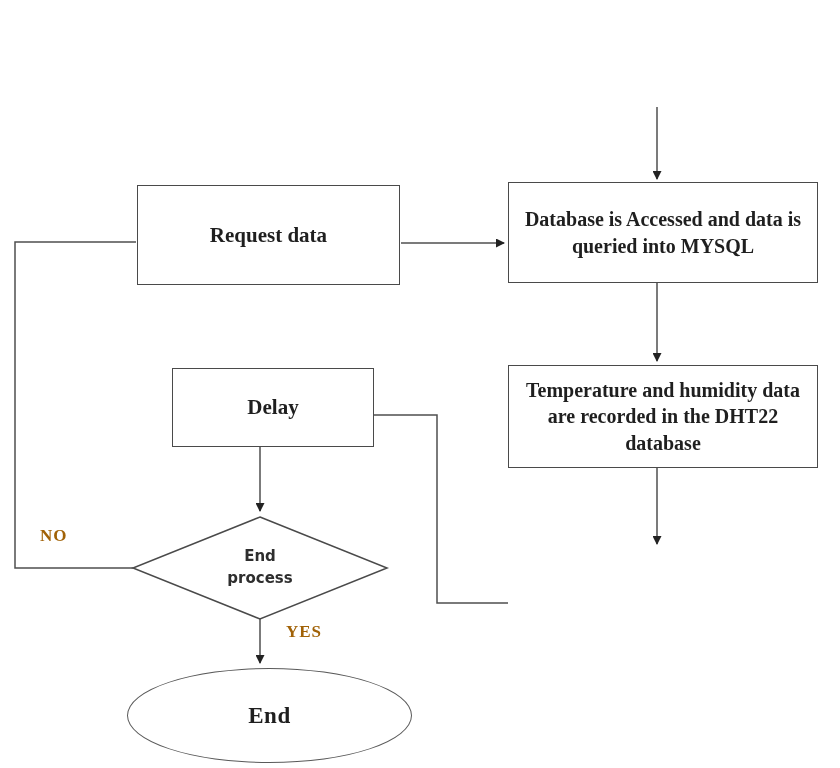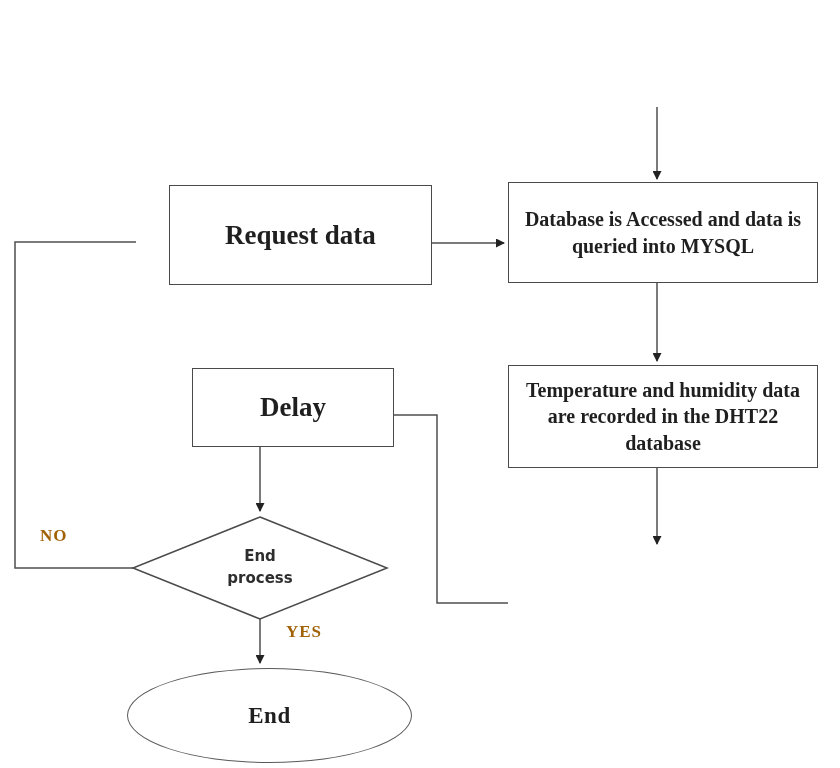--- a/index.html
+++ b/index.html
@@ -26,21 +26,21 @@
     text-align: center;
     color: #1f1f1f;
     font-weight: bold;
     box-sizing: border-box;
     background: #ffffff;
   }
   .rect  { border: 1.5px solid #4a4a4a; }
   .oval  { border: 1.5px solid #5a5a5a; border-radius: 50%; }
   .terminator-text { font-size: 23px; letter-spacing: 0.5px; }
   .box-text   { font-size: 20px; line-height: 1.32; padding: 2px 4px; }
-  .small-box-text { font-size: 27px; margin-left: 32px; }
+  .small-box-text { font-size: 21px; }
   .decision-label {
     position: absolute;
     z-index: 2;
     display: flex;
     align-items: center;
     justify-content: flex-end;
     text-align: center;
     font-family: "DejaVu Sans", sans-serif;
     font-size: 15px;
     font-weight: 600;
@@ -87,21 +87,21 @@
   </div>
 
   <div class="node rect small-box-text" style="left:137px; top:185px; width:263px; height:100px;">
     <span>Request data</span>
   </div>
 
   <div class="node rect box-text" style="left:508px; top:365px; width:310px; height:103px;">
     <span>Temperature and humidity data are recorded in the DHT22 database</span>
   </div>
 
-  <div class="node rect small-box-text" style="left:160px; top:368px; width:202px; height:79px;">
+  <div class="node rect small-box-text" style="left:172px; top:368px; width:202px; height:79px;">
     <span>Delay</span>
   </div>
 
 
   <div class="decision-label" style="left:220px; top:538px; width:80px; height:60px;">
     <span>End process</span>
   </div>
 
   <div class="node oval terminator-text" style="left:127px; top:668px; width:285px; height:95px;">
     <span>End</span>

